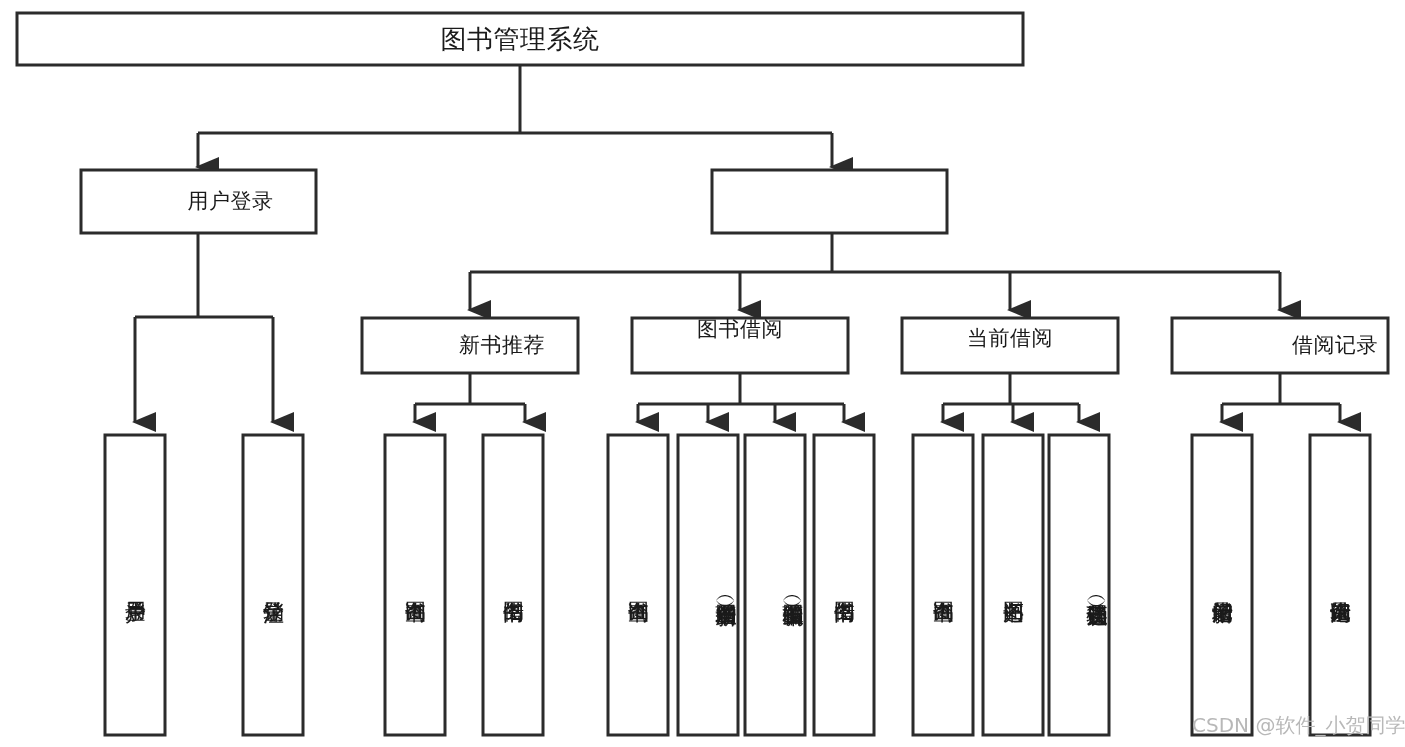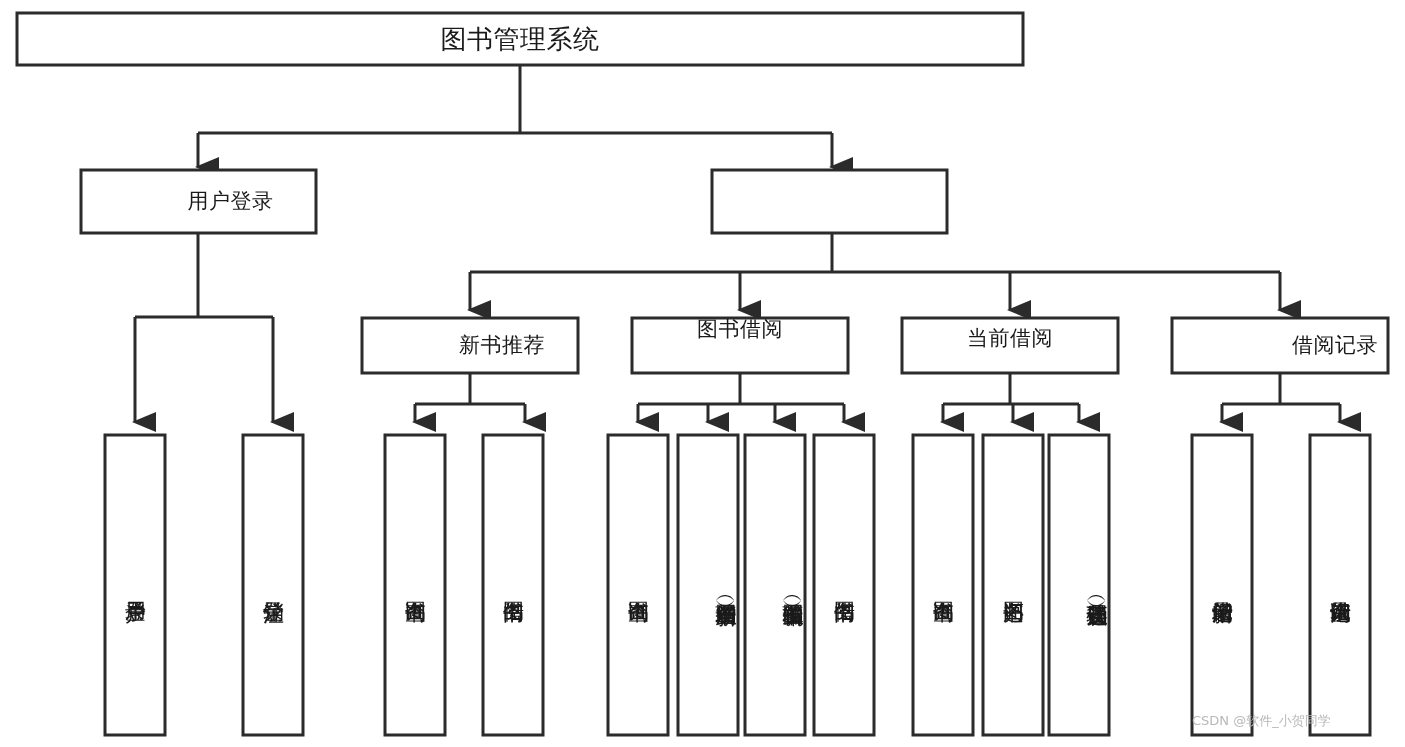--- a/index.html
+++ b/index.html
@@ -67,21 +67,21 @@
   }
   .label-v.align-top {
     align-items: flex-start;
     padding-top: 6px;
     box-sizing: border-box;
   }
   .watermark {
     position: absolute;
     left: 1192px;
     top: 712px;
-    font-size: 13px;
+    font-size: 20px;
     color: #b8b8b8;
     white-space: nowrap;
     user-select: none;
   }
 </style>
 </head>
 <body>
 
 <div id="diagram-root">
 

